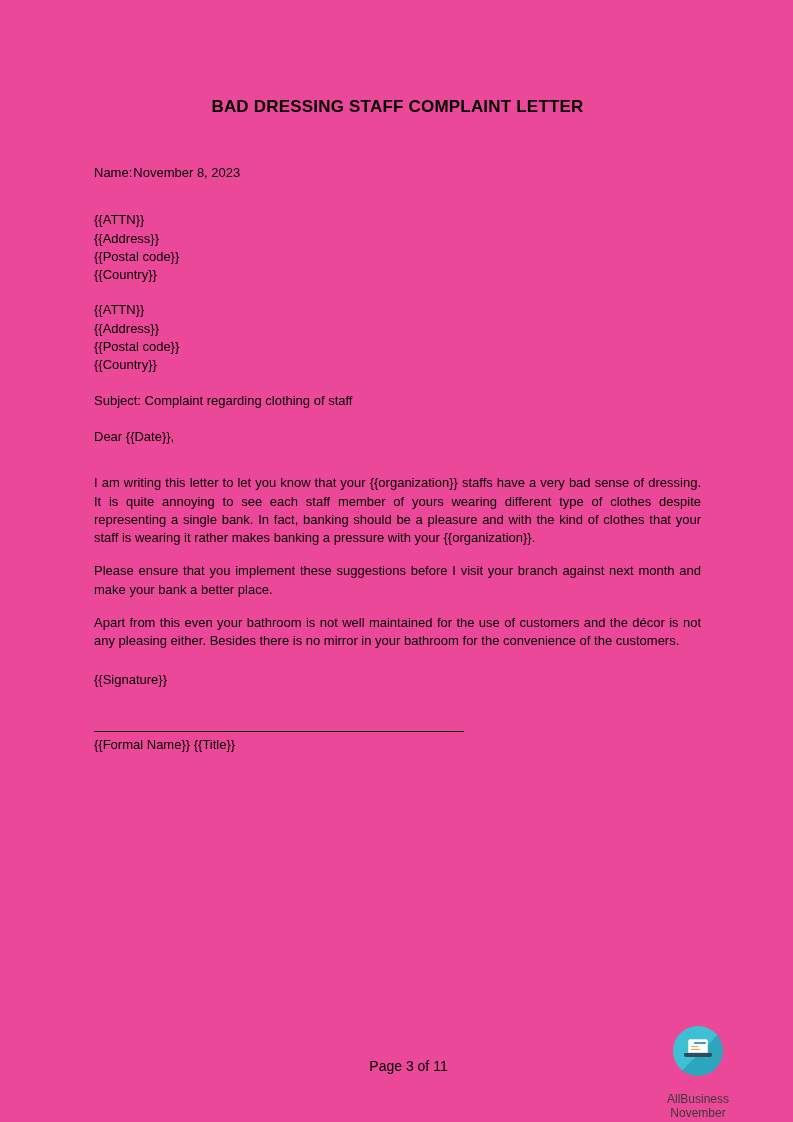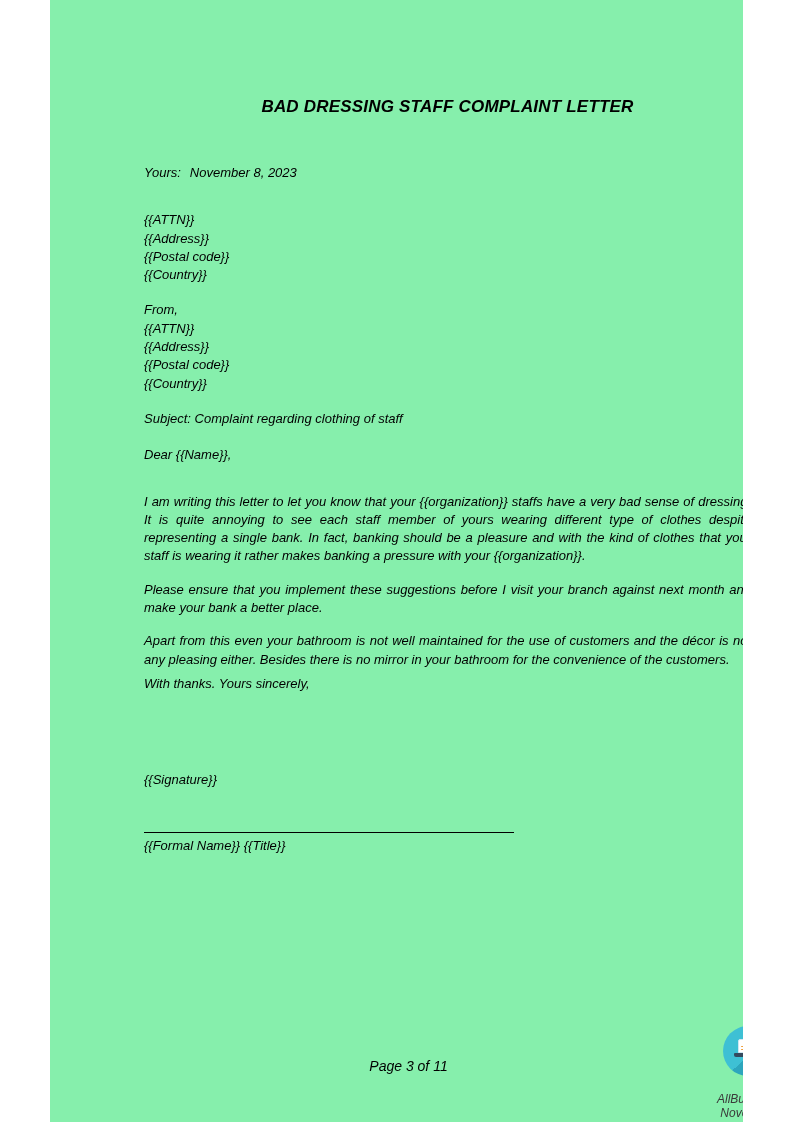--- a/index.html
+++ b/index.html
@@ -1,26 +1,25 @@
 <!DOCTYPE html>
 <html><head>
 <meta charset="utf-8">
 <style>
   * { margin: 0; padding: 0; box-sizing: border-box; }
   html, body { background: #ffffff; }
   body { font-family: "Liberation Sans", sans-serif; color: #000000; }
 
   .page {
     position: relative;
-    width: 693px;
+    width: 793px;
     height: 1122px;
     margin: 0 auto;
-    background: #86efac;
+    background: #ec4899;
     overflow: hidden;
-    font-style: italic;
   }
 
   .content {
     position: absolute;
     top: 0; left: 94px;
     width: 607px;
     padding-top: 96px;
     font-size: 13px;
     line-height: 18.3px;
   }
@@ -28,36 +27,36 @@
   .doc-title {
     text-align: center;
     font-size: 17px;
     font-weight: bold;
     letter-spacing: 0.2px;
     line-height: 22px;
     margin-bottom: 46px;
   }
 
   .date-line { margin-bottom: 29px; }
-  .date-line .date-value { margin-left: 9px; }
+  .date-line .date-value { margin-left: 1px; }
 
   .addr-block { margin-bottom: 17px; }
 
   .subject-line { margin-top: 12px; margin-bottom: 18px; }
   .salutation { margin-bottom: 28px; }
 
   .body-para {
     text-align: justify;
     margin-bottom: 15px;
   }
   .body-para:last-of-type { margin-bottom: 0; }
 
   .closing { margin-top: 6px; margin-bottom: 78px; }
 
-  .signature-placeholder { margin-bottom: 42px; }
+  .signature-placeholder { margin-bottom: 42px; margin-top: 20px; }
 
   .signature-rule {
     width: 370px;
     border-top: 1px solid #000000;
     margin-bottom: 4px;
   }
 
   .footer-page {
     position: absolute;
     left: 12px;
@@ -123,47 +122,45 @@
 </style>
 </head>
 <body>
 
 <div class="page">
   <div class="content">
 
     <h1 class="doc-title">BAD DRESSING STAFF COMPLAINT LETTER</h1>
 
     <div class="date-line">
-      <span>Yours:</span><span class="date-value">November 8, 2023</span>
+      <span>Name:</span><span class="date-value">November 8, 2023</span>
     </div>
 
     <div class="addr-block">
       <div>{{ATTN}}</div>
       <div>{{Address}}</div>
       <div>{{Postal code}}</div>
       <div>{{Country}}</div>
     </div>
 
     <div class="addr-block">
-      <div>From,</div>
       <div>{{ATTN}}</div>
       <div>{{Address}}</div>
       <div>{{Postal code}}</div>
       <div>{{Country}}</div>
     </div>
 
     <div class="subject-line">Subject: Complaint regarding clothing of staff</div>
 
-    <div class="salutation">Dear {{Name}},</div>
+    <div class="salutation">Dear {{Date}},</div>
 
     <p class="body-para">I am writing this letter to let you know that your {{organization}} staffs have a very bad sense of dressing. It is quite annoying to see each staff member of yours wearing different type of clothes despite representing a single bank. In fact, banking should be a pleasure and with the kind of clothes that your staff is wearing it rather makes banking a pressure with your {{organization}}.</p>
     <p class="body-para">Please ensure that you implement these suggestions before I visit your branch against next month and make your bank a better place.</p>
     <p class="body-para">Apart from this even your bathroom is not well maintained for the use of customers and the décor is not any pleasing either. Besides there is no mirror in your bathroom for the convenience of the customers.</p>
 
-    <div class="closing">With thanks. Yours sincerely,</div>
 
     <div class="signature-placeholder">{{Signature}}</div>
 
     <div class="signature-rule"></div>
 
     <div class="signoff-line">{{Formal Name}} {{Title}}</div>
 
   </div>
 
   <div class="footer-page">Page 3 of 11</div>

